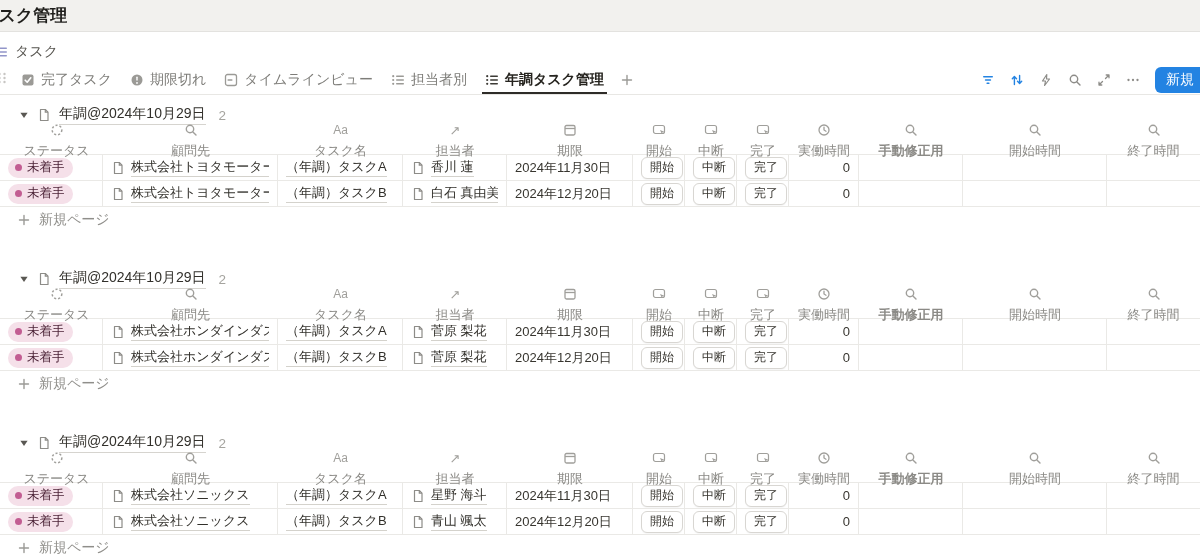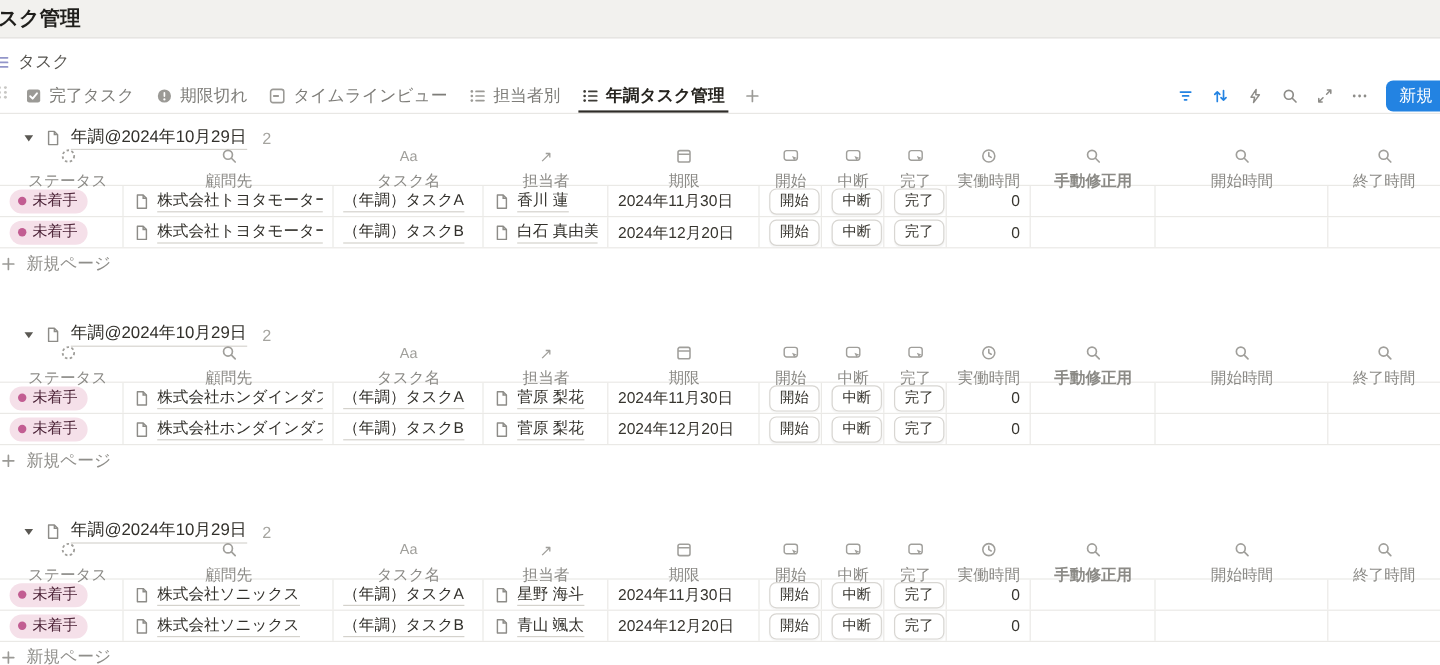--- a/index.html
+++ b/index.html
@@ -59,21 +59,21 @@
   .c1{width:103px;}.c2{width:175px;}.c3{width:125px;justify-content:space-between;}.c4{width:104px;}.c5{width:126px;}
   .c6{width:52px;}.c7{width:52px;}.c8{width:52px;}.c9{width:70px;}
   .c10{width:104px;font-weight:bold;}.c11{width:144px;}.c12{width:93px;}
   .th.c1{padding-left:18px;}
 
   .badge{display:inline-flex;align-items:center;gap:5px;background:#f5e0e9;border-radius:10px;padding:1.5px 8px 1.5px 7px;font-size:12.5px;color:#4c2337;text-align:center;}
   .dot{width:7px;height:7px;border-radius:50%;background:#c25d92;flex:0 0 auto;}
   .ulink{border-bottom:1px solid #d4d2cc;color:#32302b;cursor:pointer;overflow:hidden;text-overflow:clip;}
   .pill{font-family:inherit;font-size:12px;color:#37352f;background:#fff;border:1px solid #d8d6d2;border-radius:6px;padding:1.5px 8px;box-shadow:0 1px 1px rgba(15,15,15,.04);cursor:pointer;white-space:nowrap;}
   .td.c9{justify-content:flex-end;}
-  .newpage{display:flex;align-items:center;gap:8px;color:#8f8e8a;font-size:14px;height:26px;cursor:pointer;}
+  .newpage{display:flex;align-items:center;gap:8px;color:#8f8e8a;font-size:14px;height:26px;padding-left:17px;cursor:pointer;}
   .newpage .ic{color:#9b9a96;}
 </style>
 </head>
 <body>
 
 <div class="titlebar">
   <div class="ptitle">タスク管理</div>
 </div>
 
 <div class="collection-row">

